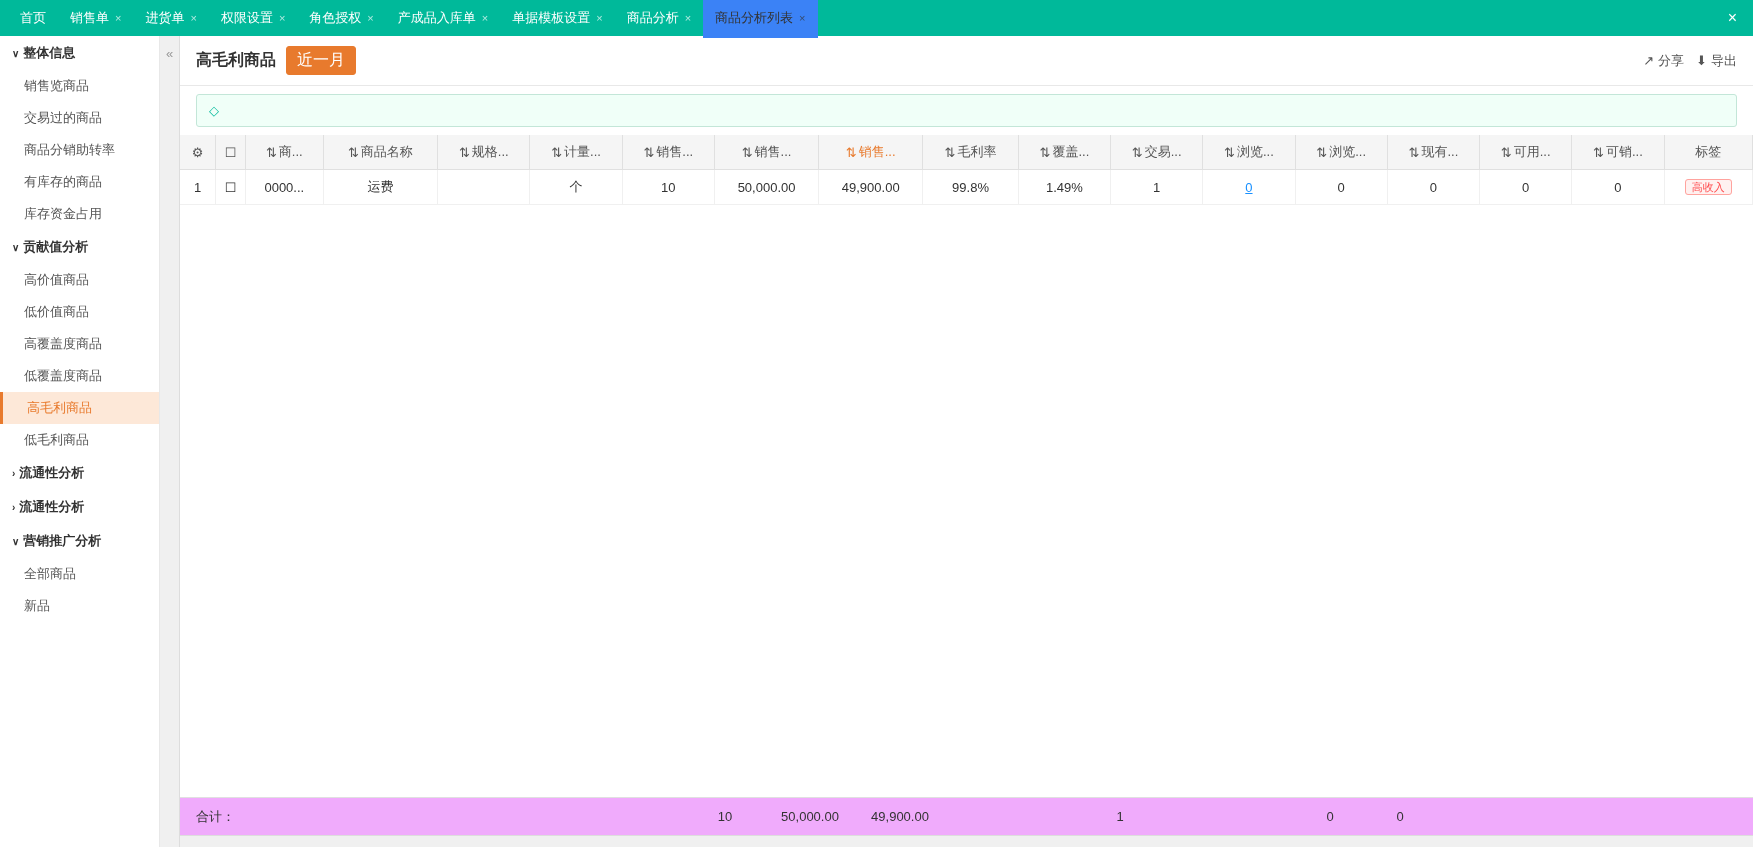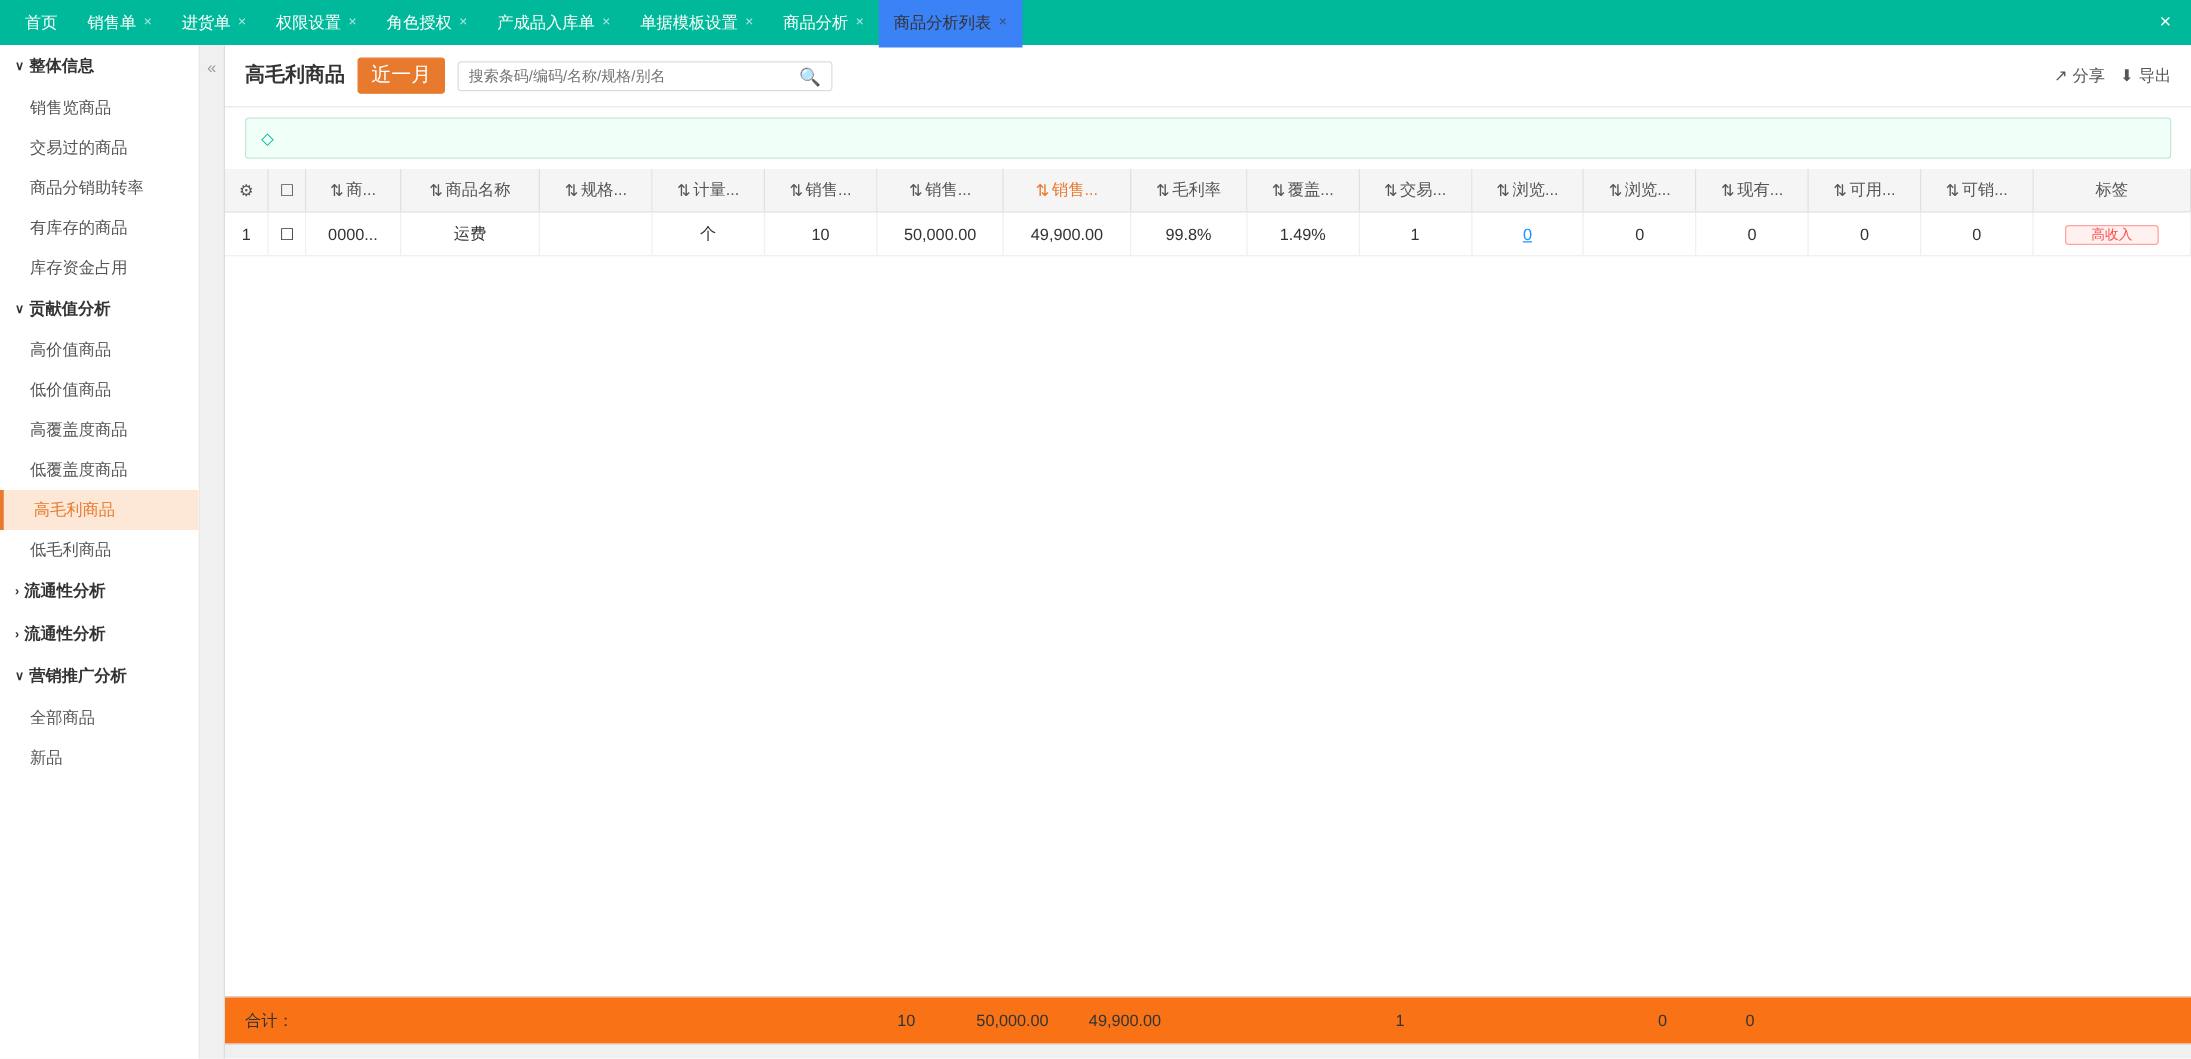--- a/index.html
+++ b/index.html
@@ -201,28 +201,28 @@
       text-align: center;
       border-right: 1px solid #f0f0f0;
       color: #333;
       white-space: nowrap;
     }
     .tag-high-income {
       color: #ff4d4f;
       background: #fff1f0;
       border: 1px solid #ffa39e;
       border-radius: 3px;
-      padding: 1px 20px;
+      padding: 1px 6px;
       font-size: 11px;
     }
     .link-cell { color: #1890ff; text-decoration: underline; cursor: pointer; }
 
     
     .table-footer {
-      background: #f97316;
+      background: #f0abfc;
       border-top: 1px solid #e0e0e0;
       padding: 8px 16px;
       display: flex;
       align-items: center;
       font-size: 13px;
       color: #333;
       height: 38px;
     }
     .footer-label { margin-right: 20px; }
     .footer-cells {
@@ -321,24 +321,20 @@
 
     <div class="collapse-btn">
       <span>«</span>
     </div>
 
     <div class="content-area">
 
       <div class="content-header">
         <span class="content-title">高毛利商品</span>
         <button class="filter-btn active">近一月</button>
-        <div class="search-box">
-          <input type="text" placeholder="搜索条码/编码/名称/规格/别名" style="">
-          <span class="search-icon">🔍</span>
-        </div>
         <div class="header-actions">
           <div class="action-btn">
             <span>↗</span>
             <span>分享</span>
           </div>
           <div class="action-btn">
             <span>⬇</span>
             <span>导出</span>
           </div>
         </div>

